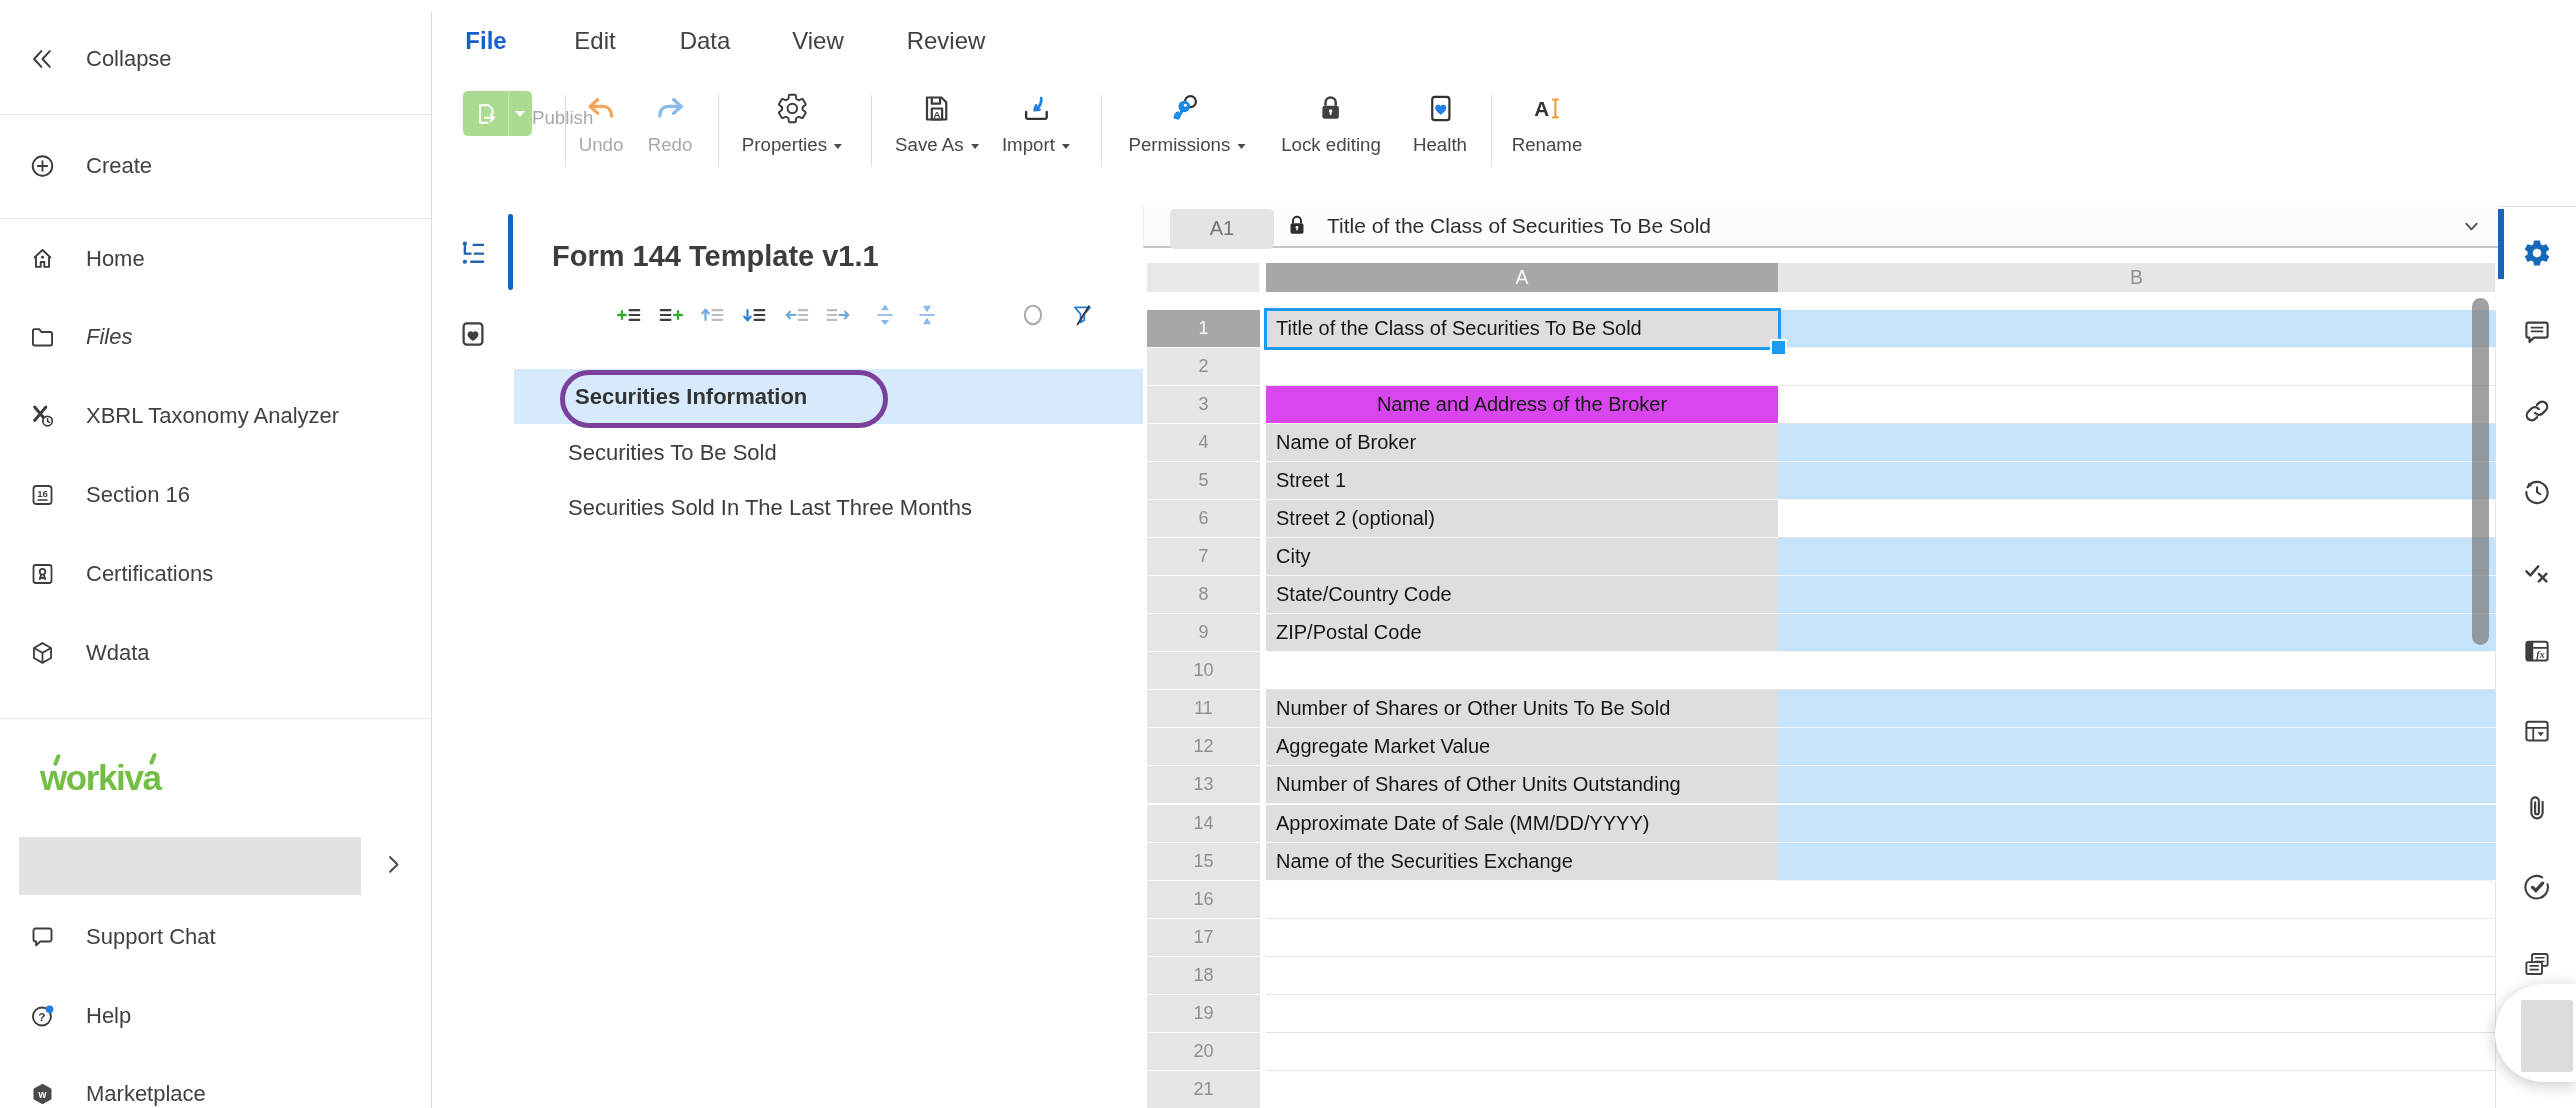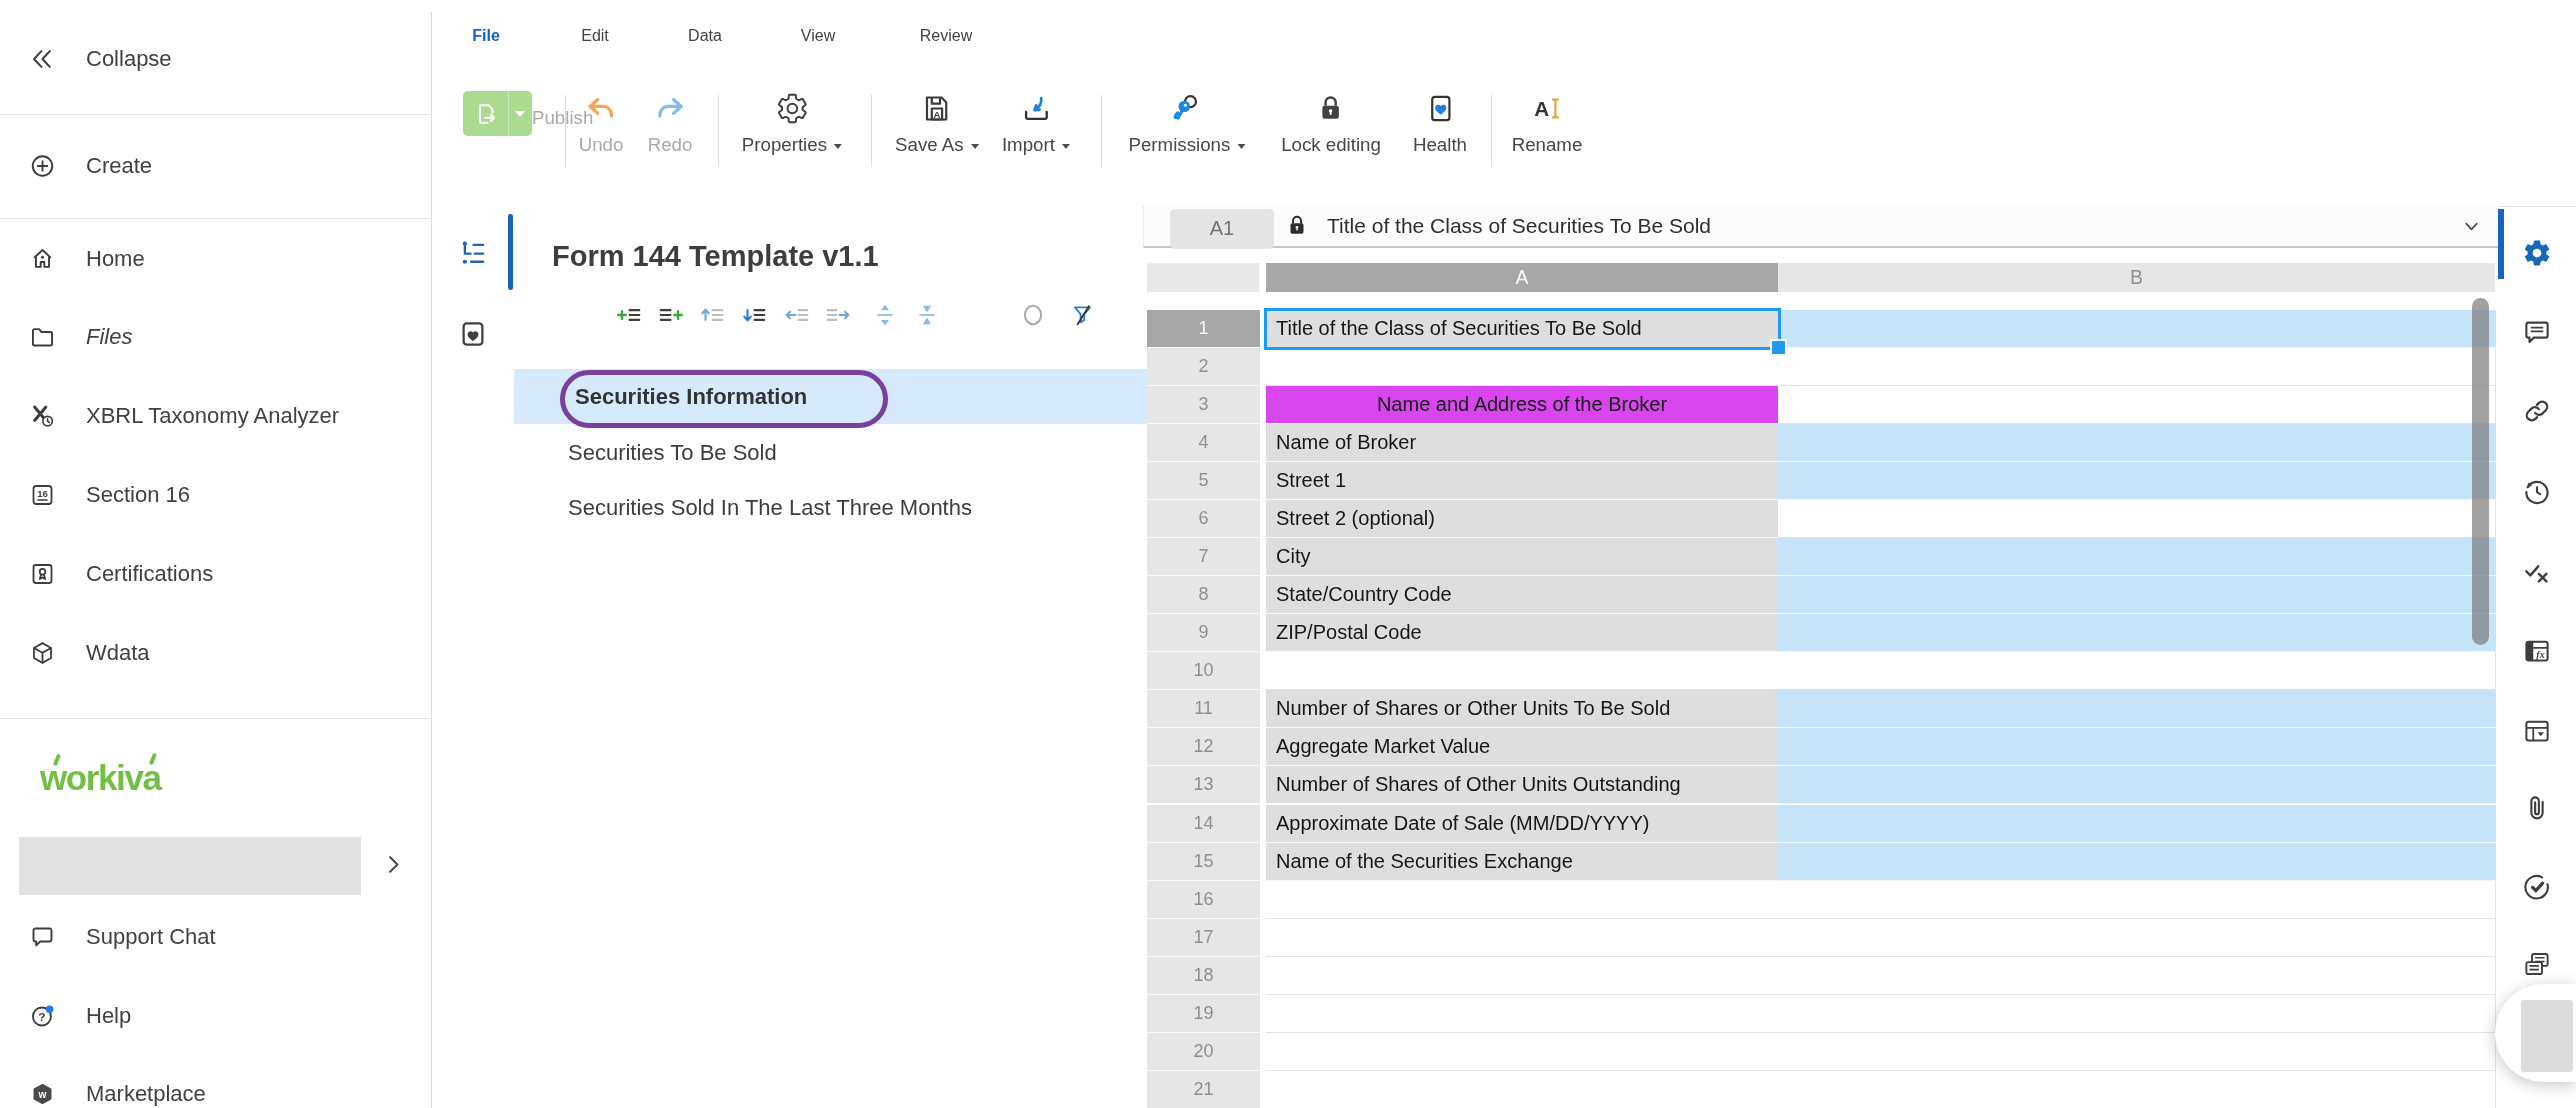--- a/index.html
+++ b/index.html
@@ -15,21 +15,21 @@
   .side-item .sicon{position:absolute;left:29px;top:50%;transform:translateY(-50%);width:27px;height:27px;color:#3d3d3d}
   .side-item .slabel{position:absolute;left:86px;top:50%;transform:translateY(-50%);font-size:22px;color:#414141;white-space:nowrap}
   .divider{position:absolute;left:0;width:432px;height:0.7px;background:#e3e3e3}
   #logo{position:absolute;left:40px;top:746px;font-size:35px;font-weight:bold;color:#72bf44;letter-spacing:-1.4px}
   .logo-accent{position:absolute;width:4.3px;height:11.5px;background:#72bf44;border-radius:2.2px}
   #userbox{position:absolute;left:18.7px;top:825px;width:342px;height:58px;background:#e2e2e2}
   #user-chevron{position:absolute;left:380px;top:839px;width:27px;height:27px;color:#4a4a4a;cursor:pointer}
 
   
   #header{position:absolute;left:432px;top:0;width:2144px;height:206px;background:#fff;border-bottom:0.7px solid #e0e0e0}
-  .menu-item{position:absolute;top:27px;transform:translateX(-50%);font-size:16px;color:#424242;cursor:pointer;white-space:nowrap}
+  .menu-item{position:absolute;top:27px;transform:translateX(-50%);font-size:24px;color:#424242;cursor:pointer;white-space:nowrap}
   .menu-item.active{color:#1460d1;font-weight:bold}
   .tgroup{position:absolute;top:92px;transform:translateX(-50%);display:flex;flex-direction:column;align-items:center;cursor:pointer}
   .ticon{width:33px;height:33px}
   .tlabel{margin-top:8.6px;font-size:18.7px;color:#474747;display:flex;align-items:center;white-space:nowrap}
   .tlabel.dis{color:#a9a9a9}
   .caret{width:0;height:0;border-left:4.3px solid transparent;border-right:4.3px solid transparent;border-top:5.8px solid #4d4d4d;margin-left:7.2px;margin-top:2.9px}
   .vsep{position:absolute;top:95px;width:0.7px;height:72px;background:#dcdcdc}
   #publish-group{position:absolute;left:31px;top:91px;display:flex;align-items:center;cursor:default}
   #publish-btn{width:69px;height:45px;background:#abdb90;border-radius:5px;display:flex;align-items:center}
   #publish-btn .pb-main{width:45px;height:100%;display:flex;align-items:center;justify-content:center}
@@ -453,21 +453,21 @@
       <span class="mini-btn" style="left: 651px;">
         <span style="display: block; width: 26px; height: 26px;">
           <svg viewBox="0 0 24 24" fill="none" stroke-linejoin="round">
             <path d="M4.5 5h14l-5.3 6.2v5.3l-3.4 2.3v-7.6z" stroke="#2f7fd0" stroke-width="1.7"></path>
             <path d="M17.5 4L7 20.5" stroke="#333" stroke-width="1.7" stroke-linecap="round"></path>
           </svg>
         </span>
       </span>
     </div>
   <div id="outline-list">
-      <div class="outline-item selected" style="top: 163px; padding-left: 44px;">
+      <div class="outline-item selected" style="top: 163px;">
         <span class="olabel">Securities Information</span>
       </div>
       <div class="outline-item" style="top: 219px;">
         <span class="olabel">Securities To Be Sold</span>
       </div>
       <div class="outline-item" style="top: 274px;">
         <span class="olabel">Securities Sold In The Last Three Months</span>
       </div>
     </div>
   <div id="annotation"></div>

